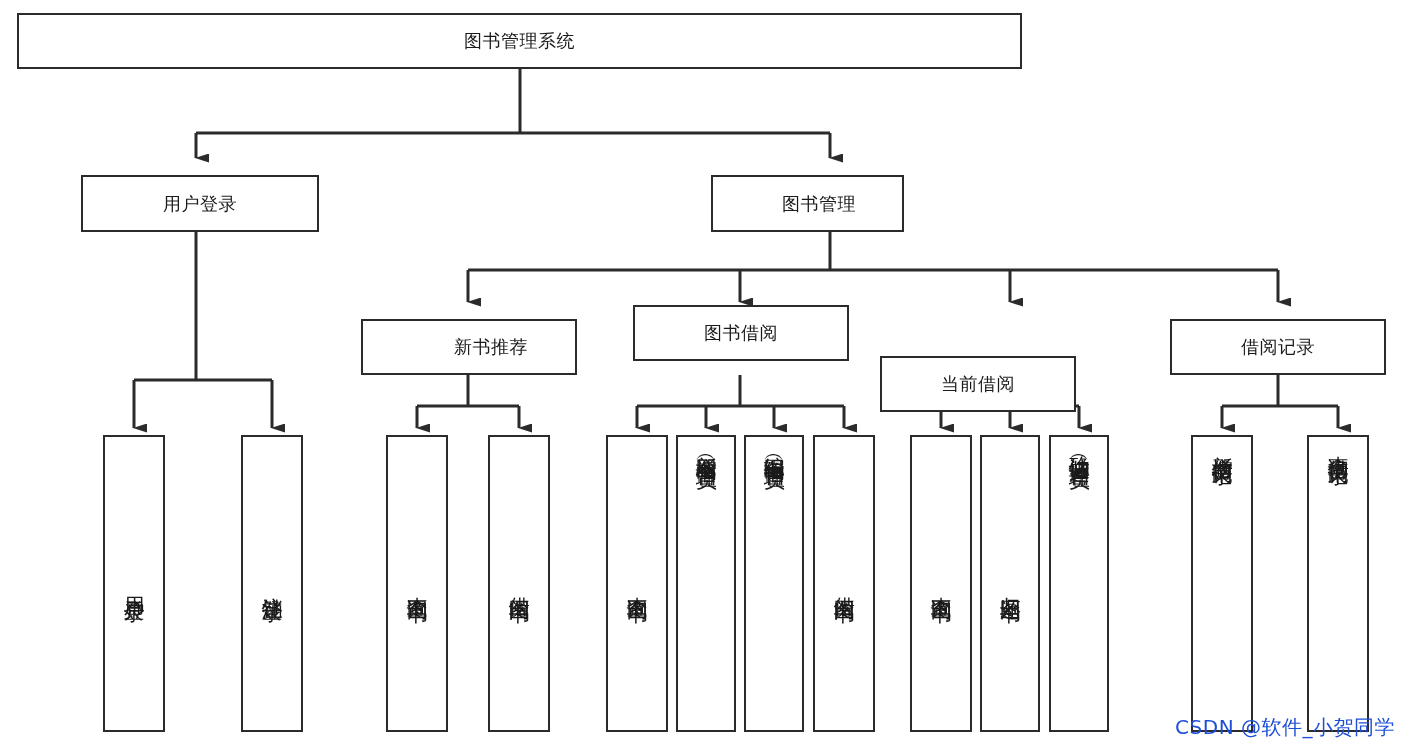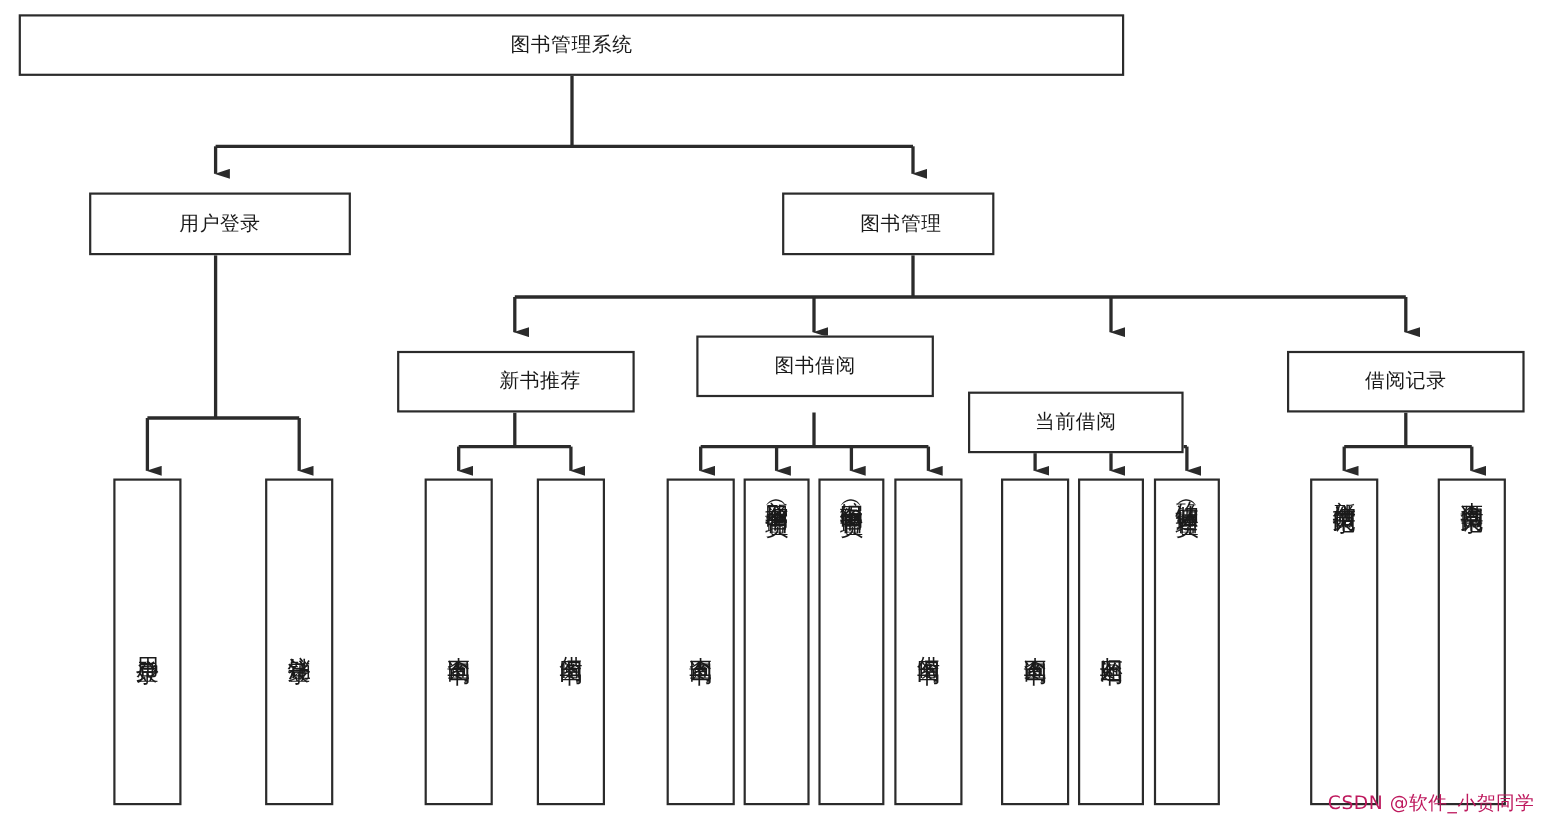--- a/index.html
+++ b/index.html
@@ -53,22 +53,22 @@
     font-size: 21px;
     line-height: 1.35;
     letter-spacing: 2px;
     white-space: nowrap;
     display: block;
   }
   .watermark {
     position: absolute;
     right: 10px;
     bottom: 6px;
-    font-size: 17px;
-    color: #be185d;
+    font-size: 20px;
+    color: #1d4ed8;
     letter-spacing: 0.5px;
     white-space: nowrap;
   }
 </style>
 </head>
 <body>
 
 <div id="canvas">
 
   <svg id="wires" xmlns="http://www.w3.org/2000/svg">

